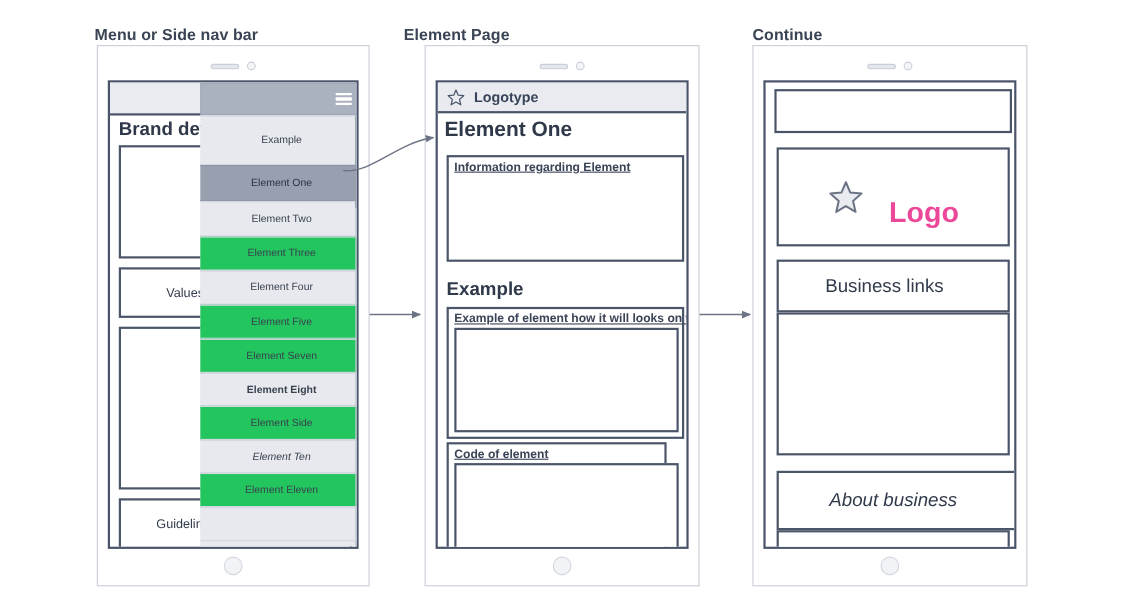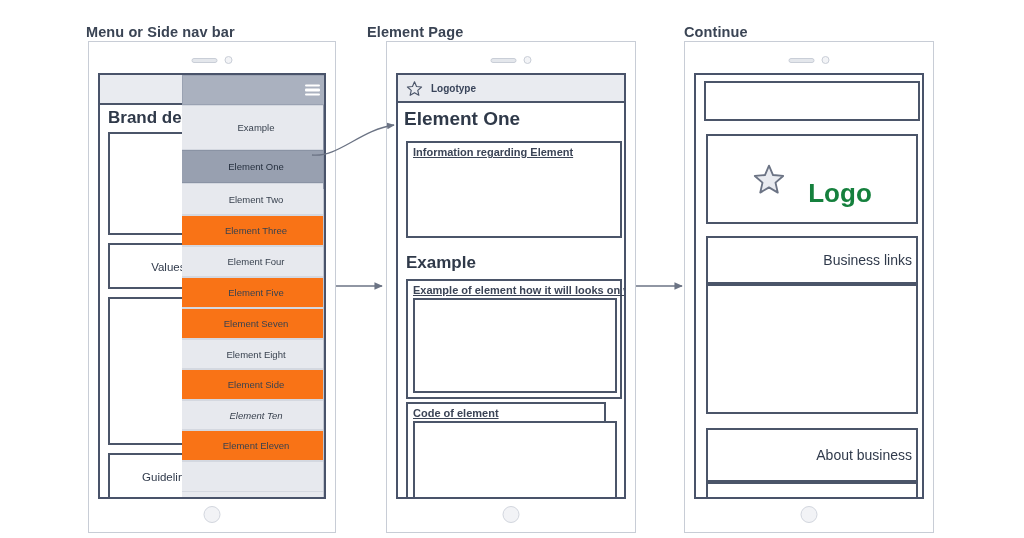--- a/index.html
+++ b/index.html
@@ -74,24 +74,24 @@
     position:absolute;
     left:5px;top:3px;
     font-size:11px;
     font-weight:600;
     color:#3b4456;
     white-space:nowrap;
     text-decoration:underline;
   }
   .centered-label{
     position:absolute;
-    left:0;right:4px;top:50%;
+    left:0;right:16px;top:50%;
     transform:translateY(-50%);
-    text-align:right;
-    font-size:14px;
+    text-align:center;
+    font-size:17px;
     color:#303a4b;
   }
 
   
   .l-topbar{
     position:absolute;left:0;top:0;right:0;height:30px;
     background:#e9ebf0;border-bottom:2.2px solid #4b5569;
     box-sizing:border-box;
   }
   .l-heading{
@@ -132,21 +132,21 @@
   .nav-item{
     position:relative;
     box-sizing:border-box;
     display:flex;align-items:center;justify-content:center;
     font-size:9.5px;
     color:#39424f;
     background:#e7e9ee;
     border-top:1px solid #d4d8e0;
     border-bottom:1px solid #d4d8e0;
   }
-  .nav-item.alt{background:#f97316;text-align:right;}
+  .nav-item.alt{background:#22c55e;text-align:right;}
   .nav-item.active{background:#98a0b0;color:#26303f;border-color:#8a93a4;}
   .nav-scrollbar{
     position:absolute;
     right:0;top:30px;bottom:0;
     width:7px;
     background:#c0c5d0;
   }
   .nav-scroll-thumb{
     position:absolute;left:0;right:0;top:0;height:84px;
     background:#8d95a6;
@@ -154,40 +154,40 @@
 
   
   .m-logobar{
     position:absolute;left:0;top:0;right:0;height:28px;
     background:#e9ebf0;
     border-bottom:2.2px solid #4b5569;
     box-sizing:border-box;
     display:flex;align-items:center;gap:8px;
     padding-left:8px;
   }
-  .m-logobar .txt{font-size:10px;font-weight:700;color:#39445a;}
+  .m-logobar .txt{font-size:13px;font-weight:700;color:#39445a;}
   .m-h1{
     position:absolute;left:6px;
     font-size:19px;font-weight:600;color:#2f3949;
     white-space:nowrap;
   }
   .m-h2{
     position:absolute;left:8px;
     font-size:17px;font-weight:600;color:#2f3949;
     white-space:nowrap;
   }
 
   
   .r-logo-row{
     position:absolute;
     display:flex;align-items:center;justify-content:center;
     gap:22px;
     left:0;right:0;top:50%;transform:translateY(-50%);
   }
-  .r-logo-row .txt{font-size:26px;font-weight:700;color:#15803d;margin-top:29px;}
+  .r-logo-row .txt{font-size:26px;font-weight:700;color:#ec4899;margin-top:29px;}
 
   
   .star{display:inline-block;line-height:0;}
 
   
   .conn{position:absolute;pointer-events:none;overflow:visible;}
 </style>
 </head>
 <body>
 
@@ -247,21 +247,21 @@
           </div>
           <div class="nav-item" style="height:31px;">
             <span>Element Four</span>
           </div>
           <div class="nav-item alt" style="height:31px;">
             <span>Element Five</span>
           </div>
           <div class="nav-item alt" style="height:31px;">
             <span>Element Seven</span>
           </div>
-          <div class="nav-item" style="height:30px;">
+          <div class="nav-item" style="height:30px;font-weight:bold;">
             <span>Element Eight</span>
           </div>
           <div class="nav-item alt" style="height:31px;">
             <span>Element Side</span>
           </div>
           <div class="nav-item" style="height:30px;font-style:italic;">
             <span>Element Ten</span>
           </div>
           <div class="nav-item alt" style="height:31px;">
             <span>Element Eleven</span>
@@ -343,21 +343,21 @@
           <span class="txt">Logo</span>
         </div>
       </div>
 
       <div class="wbox" style="left:10px;top:161px;width:212px;height:48px;">
         <div class="centered-label">Business links</div>
       </div>
 
       <div class="wbox" style="left:10px;top:209px;width:212px;height:130px;"></div>
 
-      <div class="wbox" style="left:10px;top:353px;width:212px;height:54px;">
+      <div class="wbox" style="left:10px;top:353px;width:228px;height:54px;font-style:italic;">
         <div class="centered-label">About business</div>
       </div>
 
       <div class="wbox" style="left:10px;top:407px;width:212px;height:40px;"></div>
 
     </div>
 
     <div class="home-btn"></div>
   </div>
 

